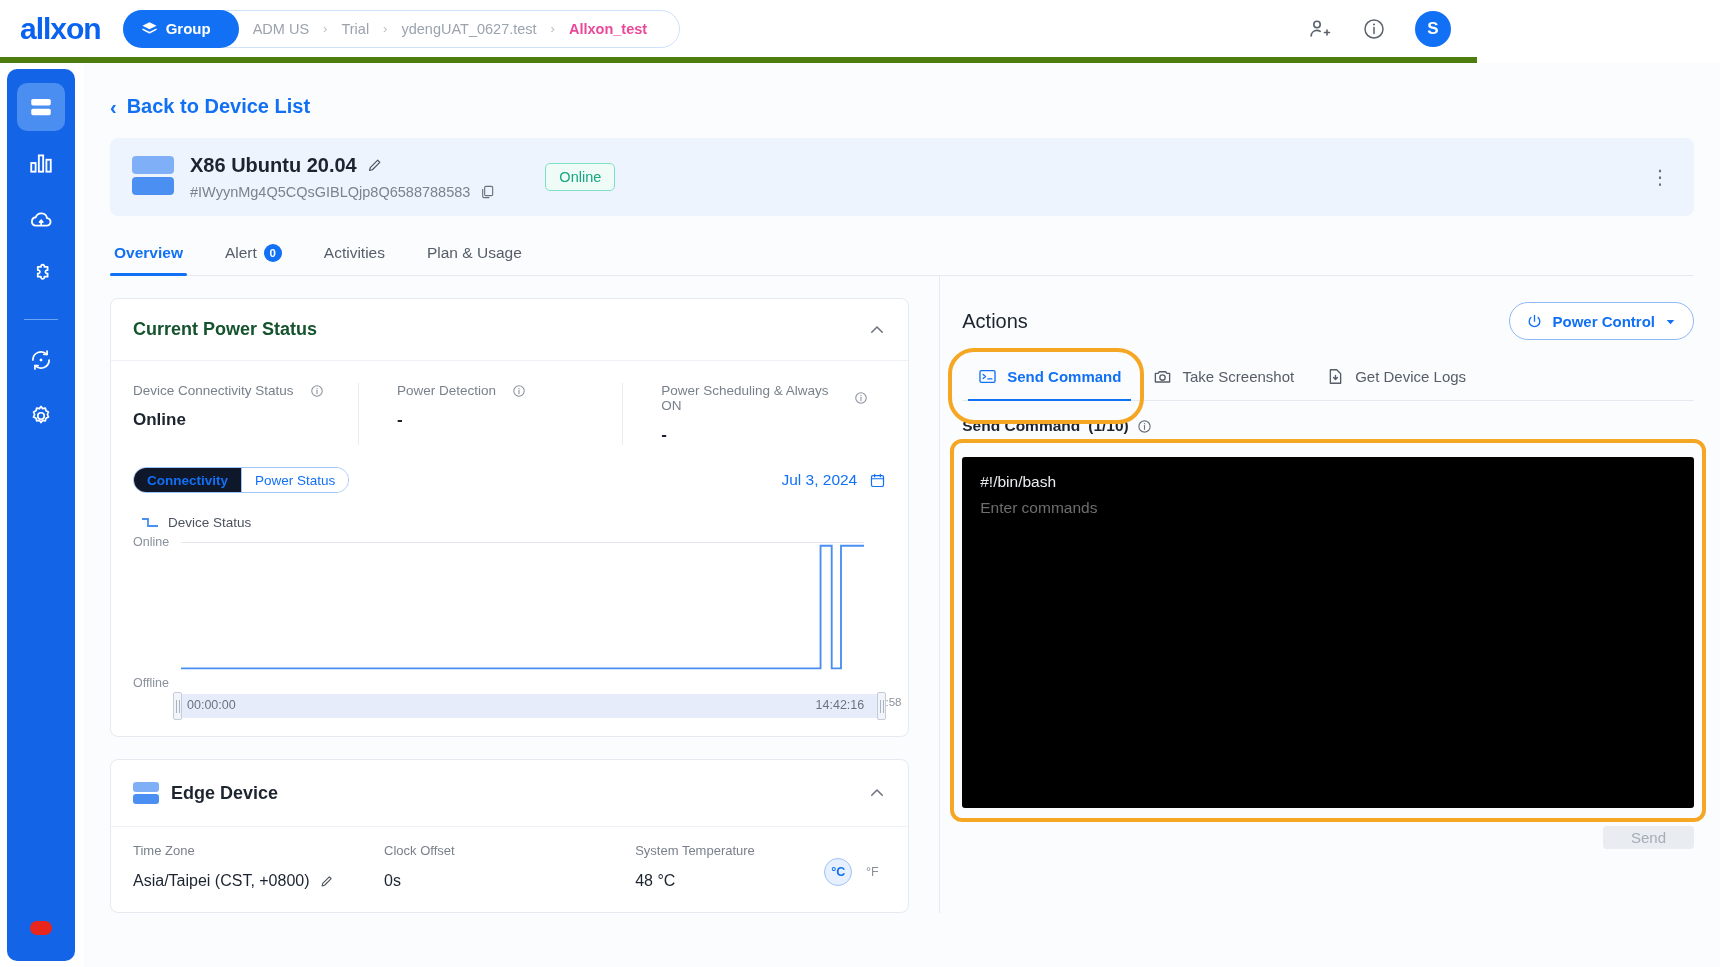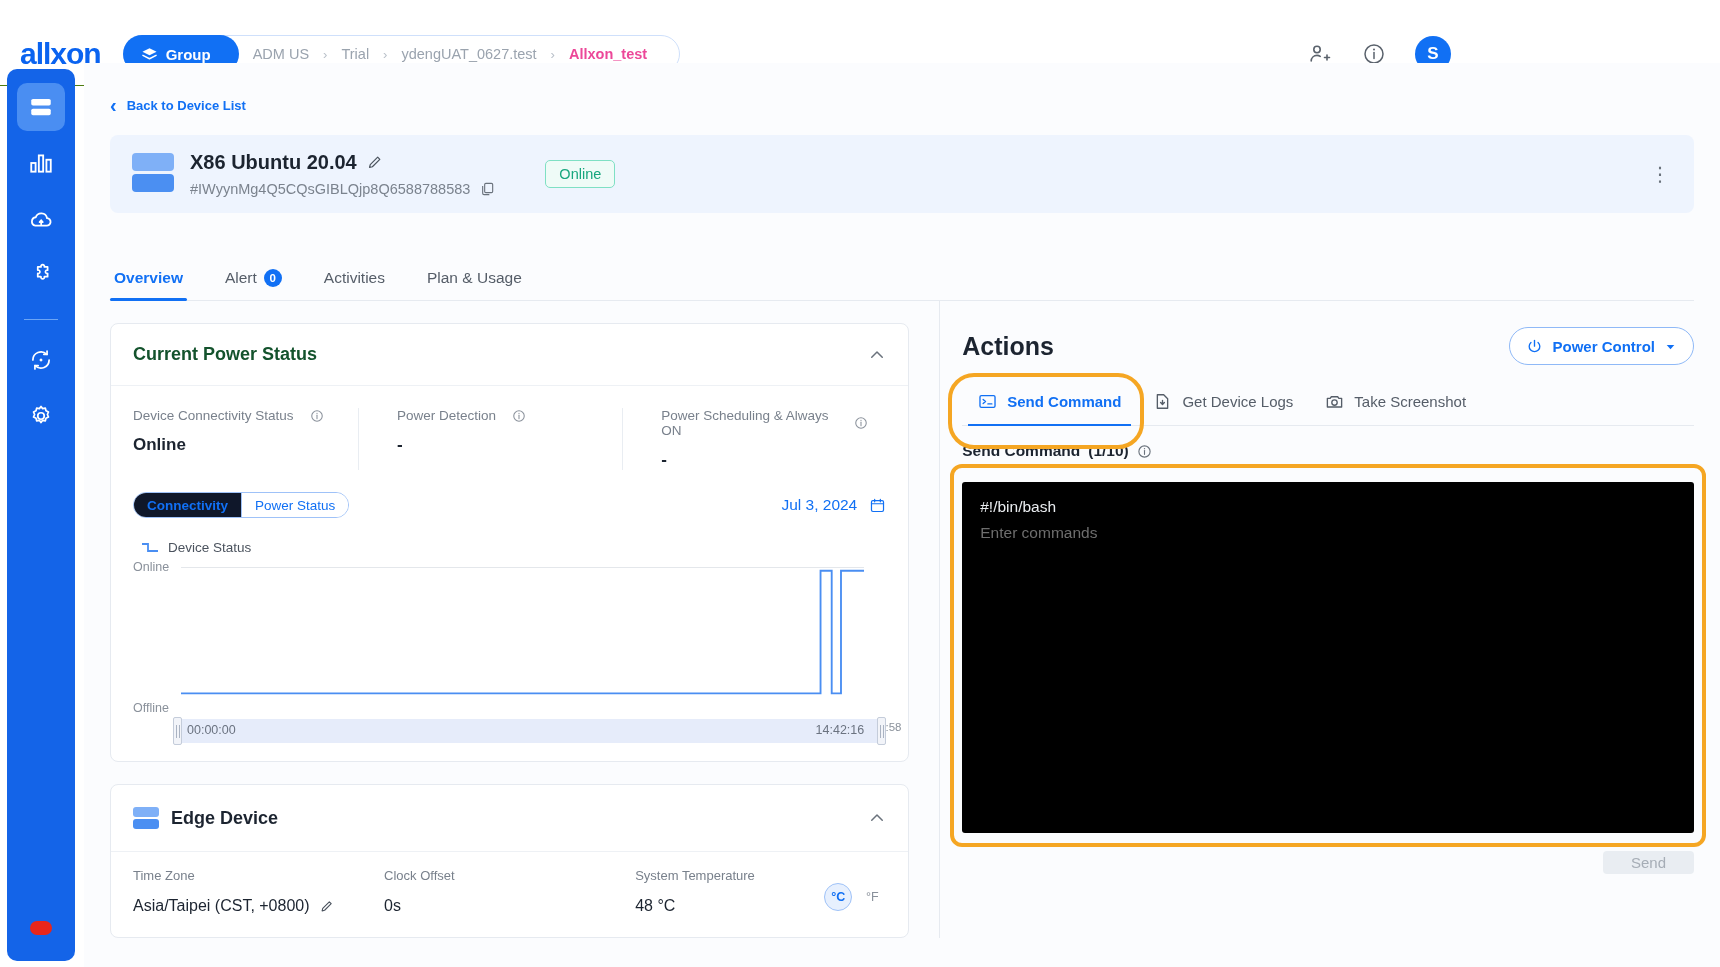--- a/index.html
+++ b/index.html
@@ -8,22 +8,21 @@
     font-family: "Liberation Sans", sans-serif;
     background: #ffffff;
     overflow: hidden;
   }
   .app { position: relative; width: 1720px; height: 967px; background:#fff; }
 
   
   .topbar {
     position: absolute; top:0; left:0; width:1477px; height:63px;
     background:#fff; display:flex; align-items:center;
-    border-bottom:1px solid #4d7c0f;
-    margin-top:23px;
+    border-bottom:6px solid #4d7c0f;
   }
   .logo {
     margin-left:20px; font-size:30px; font-weight:700; letter-spacing:-1px;
     color:#0a63f0;
   }
   .breadcrumb-wrap {
     margin-left:22px; height:38px; display:flex; align-items:center;
     border:1px solid #cfe0fb; border-radius:19px; background:#fff;
     padding-right:18px;
   }
@@ -60,41 +59,41 @@
   .sb-divider { width:34px; height:1px; background:#6ca5f5; margin:12px 0 16px; }
   .sb-dot {
     position:absolute; bottom:26px; width:22px; height:14px;
     border-radius:8px; background:#e8261b;
   }
 
   
   .main { position:absolute; top:63px; left:84px; width:1636px; height:904px; background:#fbfcfe; }
 
   .back-row { display:flex; align-items:center; gap:10px; padding:32px 0 0 26px; }
-  .back-label { color:#1170f4; font-size:13px; font-weight:700; }
+  .back-label { color:#1170f4; font-size:20px; font-weight:700; }
   .chev-left { color:#1170f4; font-size:20px; font-weight:700; line-height:1; }
 
   .device-card {
     margin:20px 26px 0 26px; height:78px; background:#eef4fe; border-radius:8px;
     display:flex; align-items:center; padding:0 22px; position:relative;
   }
   .dev-icon { width:42px; height:42px; display:flex; flex-direction:column; gap:3px; }
   .dev-icon .bar { height:18px; border-radius:4px; background:#7fb0f7; }
   .dev-icon .bar.b2 { background:#4b8ff2; }
   .dev-meta { margin-left:16px; }
   .dev-title { font-size:20px; font-weight:700; color:#1c2430; display:flex; align-items:center; gap:9px; }
   .dev-id { font-size:14.5px; color:#7b838e; margin-top:7px; display:flex; align-items:center; gap:9px; }
   .status-chip {
     margin-left:50px; border:1px solid #7fe0c4; color:#17a67e; background:#effbf7;
     border-radius:5px; padding:5px 13px; font-size:14.5px;
   }
   .kebab { position:absolute; right:24px; top:50%; transform:translateY(-50%); color:#6a727c; font-size:20px; letter-spacing:0; }
 
   .tabs { margin:22px 26px 0 26px; display:flex; gap:34px; border-bottom:1px solid #e6eaf0; }
-  .tab { padding:6px 4px 13px; font-size:15.5px; color:#555d68; position:relative; display:flex; align-items:center; gap:7px;margin-top:28px; }
+  .tab { padding:6px 4px 13px; font-size:15.5px; color:#555d68; position:relative; display:flex; align-items:center; gap:7px; }
   .tab.active { color:#1170f4; font-weight:700; }
   .tab.active:after { content:""; position:absolute; left:0; right:0; bottom:-1px; height:3px; background:#1170f4; border-radius:2px; }
   .badge { background:#1170f4; color:#fff; border-radius:9px; min-width:18px; height:18px; font-size:11.5px; display:flex; align-items:center; justify-content:center; padding:0 5px; font-weight:700; }
 
   .content { display:flex; padding:0 26px; }
   .col-left { width:805px; }
   .col-right { width:760px; margin-left:30px; border-left:1px solid #e6eaf0; padding-left:22px; }
 
   
   .card { background:#fff; border:1px solid #e6eaf0; border-radius:8px; margin-top:22px; }
@@ -141,21 +140,21 @@
   .edge-stats { display:flex; padding:16px 22px 22px; border-top:1px solid #eef1f5; }
   .edge-stat { flex:1; }
   .edge-label { font-size:13px; color:#79818c; }
   .edge-value { font-size:16px; color:#1c2430; margin-top:14px; display:flex; align-items:center; gap:9px; }
   .unit-toggle { margin-left:auto; display:flex; align-items:center; gap:6px; margin-top:10px; }
   .unit { width:28px; height:28px; border-radius:50%; display:flex; align-items:center; justify-content:center; font-size:12.5px; color:#8a919b; }
   .unit.on { background:#e7f0fe; color:#1170f4; border:1px solid #9fc2f8; font-weight:700; }
 
   
   .actions-head { display:flex; align-items:center; padding:26px 0 0 0; }
-  .actions-title { font-size:25px; font-weight:700; color:#1c2430; }
+  .actions-title { font-size:20px; font-weight:400; color:#1c2430; }
   .power-btn {
     margin-left:auto; height:38px; border:1px solid #8fb9f7; border-radius:19px;
     display:flex; align-items:center; gap:9px; padding:0 16px;
     color:#1170f4; font-size:15px; font-weight:700; background:#fff;
   }
   .act-tabs { display:flex; gap:0; margin-top:18px; border-bottom:1px solid #e6eaf0; position:relative; }
   .act-tab { display:flex; align-items:center; gap:10px; padding:9px 16px 14px; font-size:15px; color:#555d68; position:relative; }
   .act-tab.active { color:#1170f4; font-weight:700; }
   .act-tab.active:after { content:""; position:absolute; left:6px; right:6px; bottom:-1px; height:2.5px; background:#1170f4; }
   .hl-ring {
@@ -515,35 +514,35 @@
               <svg width="19" height="19" viewBox="0 0 24 24" fill="none" stroke="#1170f4" stroke-width="1.7" stroke-linecap="round" stroke-linejoin="round">
                 <rect x="2.5" y="4.5" width="19" height="15" rx="1.8"></rect>
                 <polyline points="6.5,9.5 9.5,12 6.5,14.5"></polyline>
                 <path d="M12.5 15h5"></path>
               </svg>
             </span>
             <span>Send Command</span>
           </div>
           <div class="act-tab">
             <span>
+              <svg width="19" height="19" viewBox="0 0 24 24" fill="none" stroke="#555d68" stroke-width="1.7" stroke-linejoin="round">
+                <path d="M3 8h3.5l1.5-2h8l1.5 2H21v11H3z"></path>
+                <circle cx="12" cy="13.3" r="3.4"></circle>
+              </svg>
+            </span>
+            <span>Take Screenshot</span>
+          </div>
+          <div class="act-tab">
+            <span>
               <svg width="19" height="19" viewBox="0 0 24 24" fill="none" stroke="#555d68" stroke-width="1.7" stroke-linejoin="round" stroke-linecap="round">
                 <path d="M5.5 3.5h8l5 5v12h-13z"></path>
                 <path d="M12 10.5v5M9.6 13.3l2.4 2.4 2.4-2.4"></path>
               </svg>
             </span>
             <span>Get Device Logs</span>
-          </div>
-          <div class="act-tab">
-            <span>
-              <svg width="19" height="19" viewBox="0 0 24 24" fill="none" stroke="#555d68" stroke-width="1.7" stroke-linejoin="round">
-                <path d="M3 8h3.5l1.5-2h8l1.5 2H21v11H3z"></path>
-                <circle cx="12" cy="13.3" r="3.4"></circle>
-              </svg>
-            </span>
-            <span>Take Screenshot</span>
           </div>
           <div class="hl-ring" style="left:-14px; top:-10px; width:196px; height:76px;"></div>
         </div>
 
         <div class="sc-label">
           <span>Send Command</span>
           <span>(1/10)</span>
           <span>
             <svg width="15" height="15" viewBox="0 0 24 24" fill="none" stroke="#6a727c" stroke-width="1.8">
                 <circle cx="12" cy="12" r="9"></circle>

